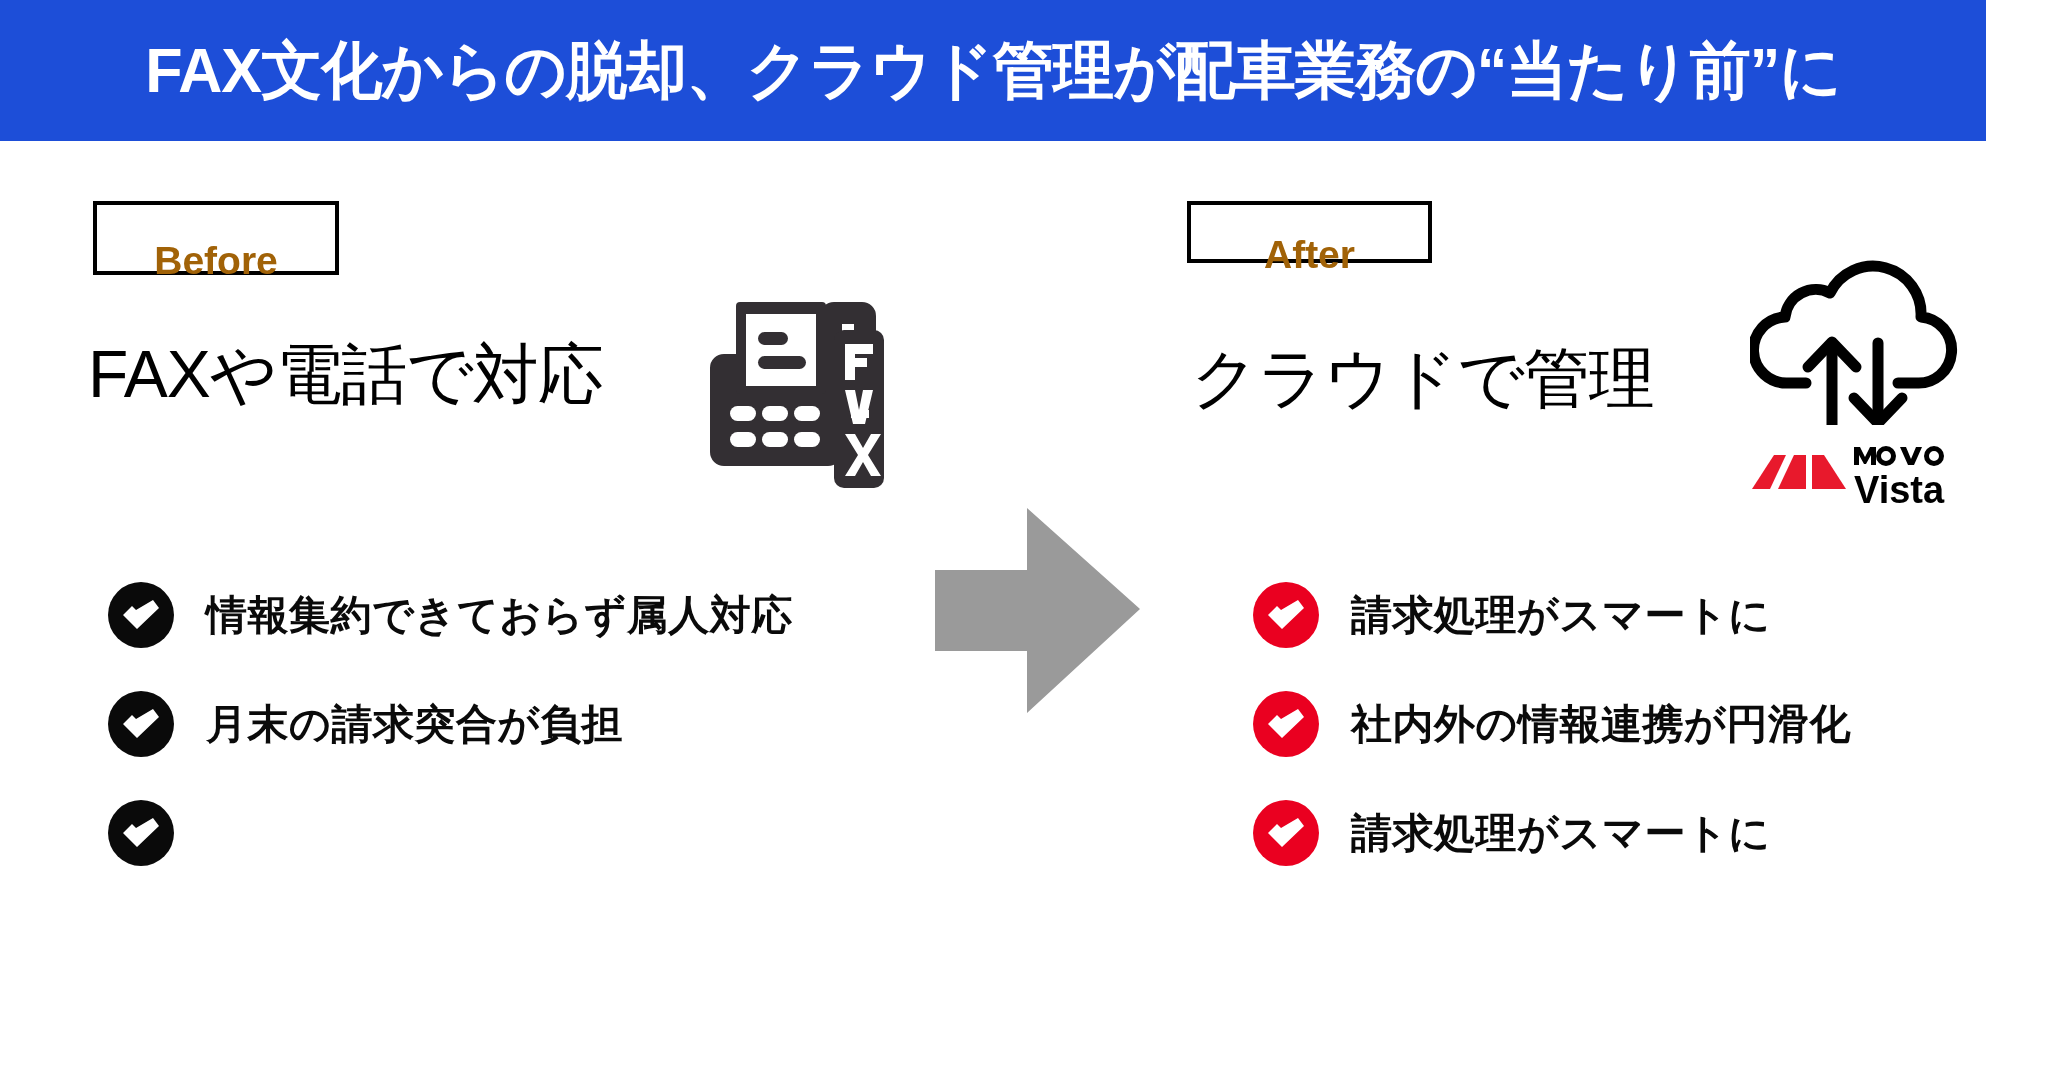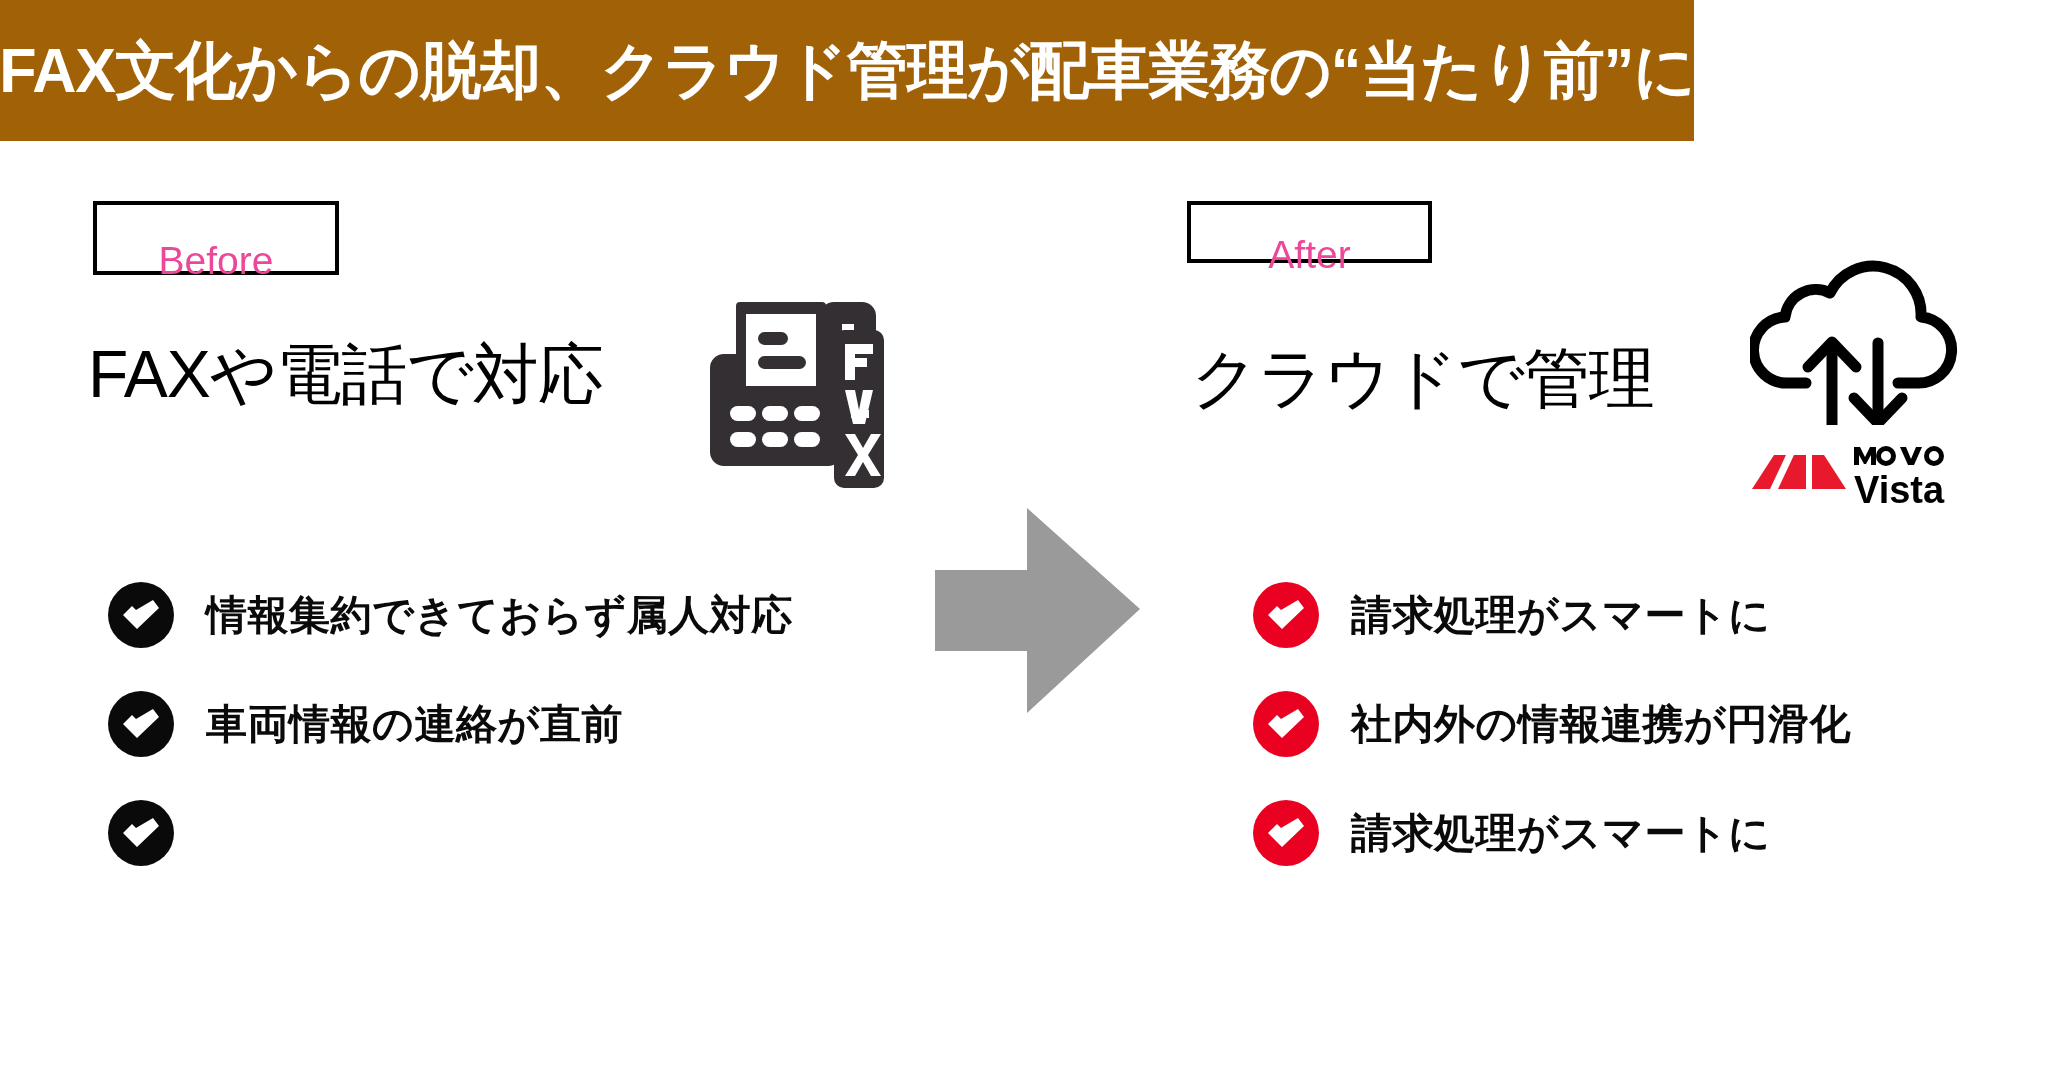--- a/index.html
+++ b/index.html
@@ -16,23 +16,23 @@
     height: 1074px;
     background: #ffffff;
     overflow: hidden;
   }
 
   
   .header-band {
     position: absolute;
     left: 0;
     top: 0;
-    width: 1694px;
+    width: 1986px;
     height: 141px;
-    background: #a16207;
+    background: #1d4ed8;
     display: flex;
     align-items: center;
     justify-content: center;
   }
   .header-title {
     color: #ffffff;
     font-size: 63px;
     font-weight: bold;
     letter-spacing: -1px;
     white-space: nowrap;
@@ -45,22 +45,22 @@
     position: absolute;
     border: 4px solid #000000;
     background: #ffffff;
     display: flex;
     align-items: center;
     justify-content: center;
     box-sizing: border-box;
   }
   .label-box span {
     font-size: 39px;
-    font-weight: normal;
-    color: #ec4899;
+    font-weight: bold;
+    color: #a16207;
     line-height: 1;
     margin-top: 44px;
   }
   #label-before { left: 93px;  top: 201px; width: 246px; height: 74px; }
   #label-after  { left: 1187px; top: 201px; width: 245px; height: 62px; }
 
   
   .col-headline {
     position: absolute;
     font-size: 66px;
@@ -204,21 +204,21 @@
         </svg>
       </span>
       <span class="bullet-text">情報集約できておらず属人対応</span>
     </div>
     <div class="bullet-row">
       <span class="check-icon dark">
         <svg viewBox="0 0 66 66" width="66" height="66" xmlns="http://www.w3.org/2000/svg">
           <polygon points="15,33 24,24 28,28 45,18 51,26 29,47" fill="#ffffff"></polygon>
         </svg>
       </span>
-      <span class="bullet-text">車両情報の連絡が直前</span>
+      <span class="bullet-text">月末の請求突合が負担</span>
     </div>
     <div class="bullet-row">
       <span class="check-icon dark">
         <svg viewBox="0 0 66 66" width="66" height="66" xmlns="http://www.w3.org/2000/svg">
           <polygon points="15,33 24,24 28,28 45,18 51,26 29,47" fill="#ffffff"></polygon>
         </svg>
       </span>
     </div>
   </div>
 

